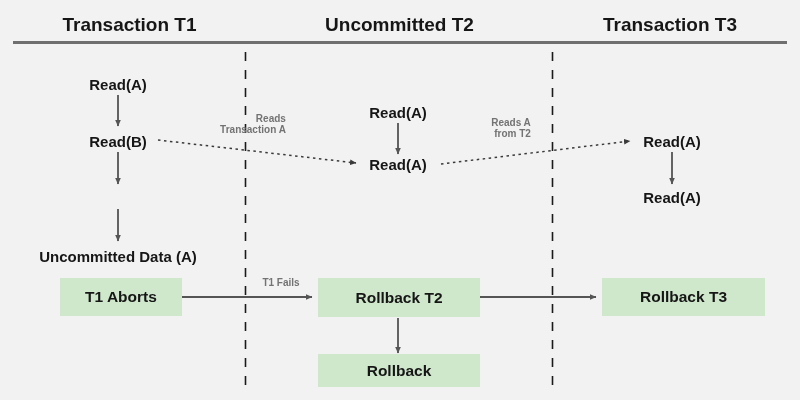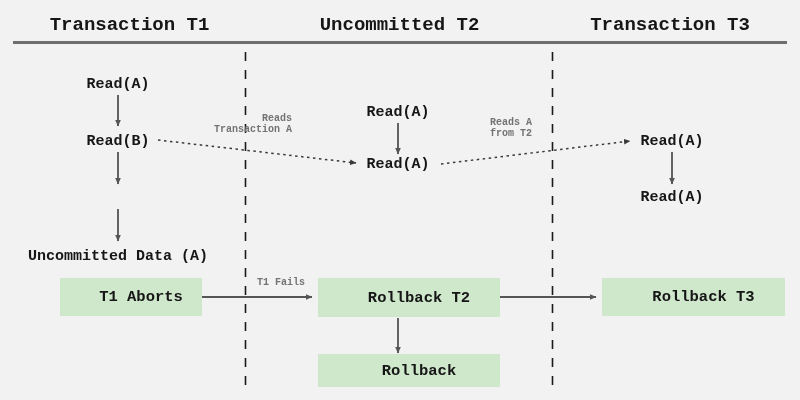--- a/index.html
+++ b/index.html
@@ -5,21 +5,21 @@
   html, body {
     margin: 0;
     padding: 0;
     background: #f2f2f2;
   }
   #canvas {
     position: relative;
     width: 800px;
     height: 400px;
     background: #f2f2f2;
-    font-family: Liberation Mono, monospace;
+    font-family: Liberation Sans, sans-serif;
     overflow: hidden;
     border-radius: 13px;
   }
   #svg-layer {
     position: absolute;
     left: 0;
     top: 0;
     width: 800px;
     height: 400px;
   }
@@ -53,21 +53,20 @@
   .boxnode {
     position: absolute;
     background: #cfe8cb;
     color: #161616;
     font-size: 15.5px;
     font-weight: bold;
     display: flex;
     align-items: center;
     justify-content: center;
     white-space: nowrap;
-    padding-left: 20px;
   }
 </style>
 </head>
 <body>
 
 <div id="canvas">
 
   <svg id="svg-layer" viewBox="0 0 800 400" xmlns="http://www.w3.org/2000/svg">
     <defs>
       <marker id="arrow-solid" markerWidth="7" markerHeight="7" refX="6" refY="3.2" orient="auto" markerUnits="userSpaceOnUse">

